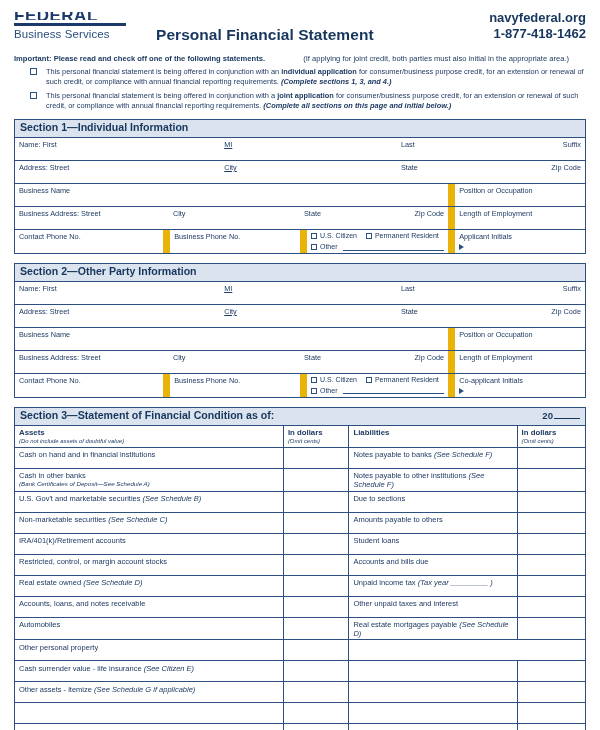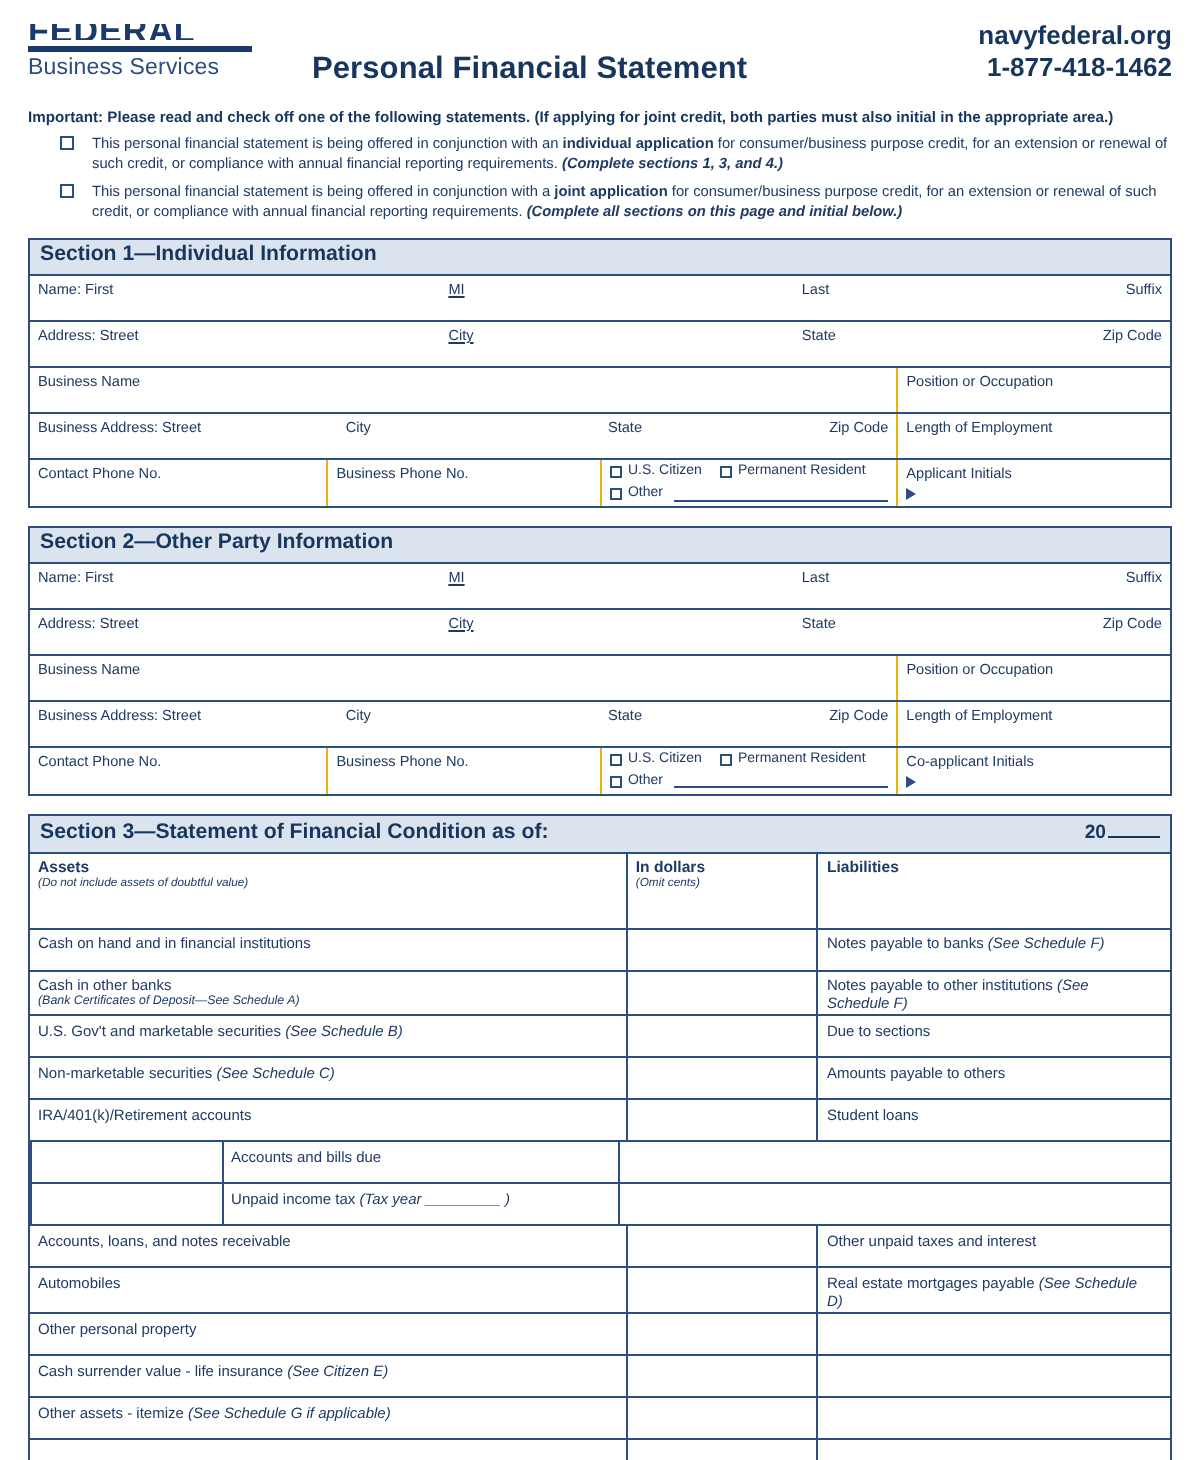--- a/index.html
+++ b/index.html
@@ -81,21 +81,21 @@
   }
 
   
   .important {
     margin-top: 8px;
     font-size: 7.6px;
     font-weight: bold;
     color: #17365d;
     line-height: 1.2;
   }
-  .important .paren { font-weight: bold; }
+  .important .paren { font-weight: normal; margin-left: 36px; }
   .stmt-row {
     display: flex;
     align-items: flex-start;
     margin-top: 4px;
   }
   .stmt-box {
     flex: 0 0 auto;
     width: 7px;
     height: 7px;
     border: 1px solid #2c4f80;
@@ -152,21 +152,21 @@
   }
   .frow.last { border-bottom: none; }
   .fcell {
     position: relative;
     padding: 2px 4px 0 4px;
     font-size: 7.3px;
     color: #1f3a63;
     box-sizing: border-box;
     line-height: 1.25;
   }
-  .fcell.bl { border-left: 1px solid #eab308; }
+  .fcell.bl { border-left: 7px solid #eab308; }
   .fcell.rt { text-align: right; }
 
   
   .w-a { flex: 0 0 36%; }
   .w-b { flex: 0 0 31%; text-decoration: underline; }
   .w-c { flex: 0 0 20%; }
   .w-d { flex: 0 0 13%; }
 
   
   .w-bn  { flex: 0 0 76%; }
@@ -213,21 +213,20 @@
     border-bottom: 3.5px solid transparent;
     margin-top: 3px;
   }
 
   
   .s3row {
     display: flex;
     border-bottom: 1px solid #2c4f80;
     min-height: 21px;
     box-sizing: border-box;
-    gap: 30px;
   }
   .s3row.last { border-bottom: none; }
   .s3row.head { min-height: 22px; }
   .s3c {
     padding: 2.5px 4px 1px 4px;
     font-size: 7.5px;
     color: #1f3a63;
     box-sizing: border-box;
     line-height: 1.22;
   }
@@ -432,25 +431,27 @@
           <div class="s3c c-liab bl"><span>Amounts payable to others</span></div>
           <div class="s3c c-amt2 bl"></div>
         </div>
         <div class="s3row">
           <div class="s3c c-asset"><span>IRA/401(k)/Retirement accounts</span></div>
           <div class="s3c c-amt bl"></div>
           <div class="s3c c-liab bl"><span>Student loans</span></div>
           <div class="s3c c-amt2 bl"></div>
         </div>
         <div class="s3row">
+          <div class="s3c c-asset"><span>Restricted, control, or margin account stocks</span></div>
           <div class="s3c c-amt bl"></div>
           <div class="s3c c-liab bl"><span>Accounts and bills due</span></div>
           <div class="s3c c-amt2 bl"></div>
         </div>
         <div class="s3row">
+          <div class="s3c c-asset"><span>Real estate owned </span><span class="it">(See Schedule D)</span></div>
           <div class="s3c c-amt bl"></div>
           <div class="s3c c-liab bl"><span>Unpaid income tax </span><span class="it">(Tax year _________ )</span></div>
           <div class="s3c c-amt2 bl"></div>
         </div>
         <div class="s3row">
           <div class="s3c c-asset"><span>Accounts, loans, and notes receivable</span></div>
           <div class="s3c c-amt bl"></div>
           <div class="s3c c-liab bl"><span>Other unpaid taxes and interest</span></div>
           <div class="s3c c-amt2 bl"></div>
         </div>

